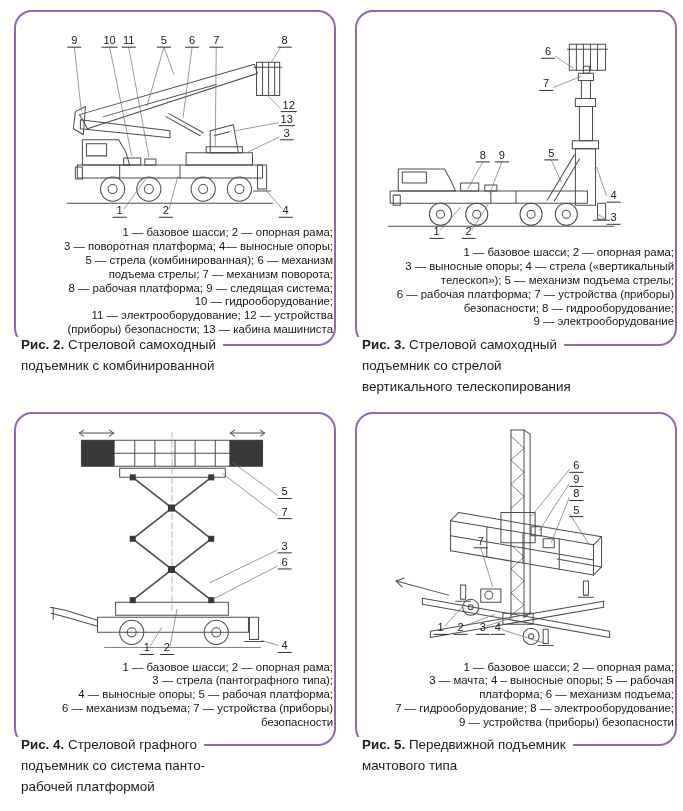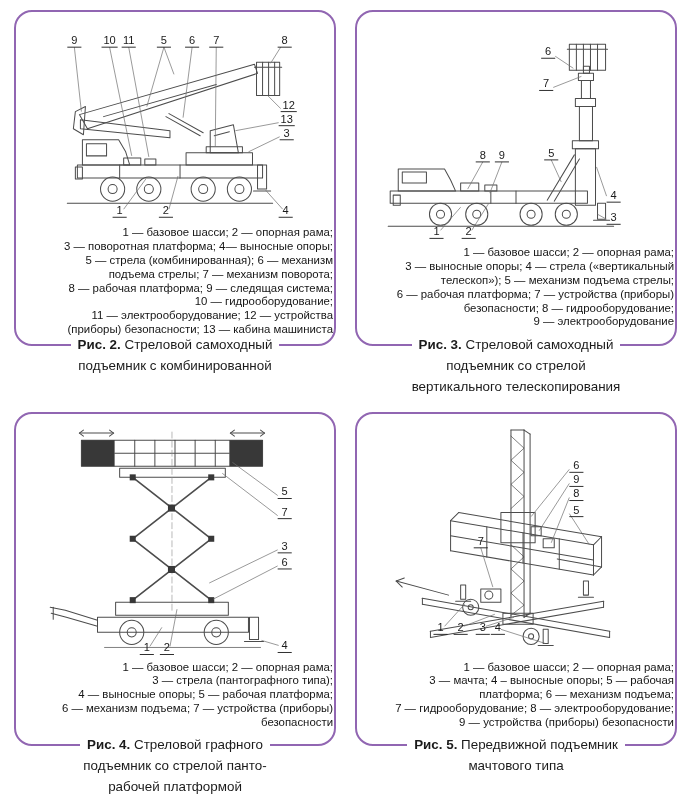--- a/index.html
+++ b/index.html
@@ -23,21 +23,21 @@
   .art  { stroke:#4c4c4c; fill:none; stroke-width:1; stroke-linejoin:round; stroke-linecap:round; }
   .art2 { stroke:#4c4c4c; fill:none; stroke-width:1.6; stroke-linecap:round; }
   .art-fill { fill:#383838; stroke:none; }
   .lead { stroke:#6f6f6f; stroke-width:0.7; fill:none; }
   .u    { stroke:#1a1a1a; stroke-width:0.9; }
   .dash { stroke:#8a8a8a; stroke-width:0.6; stroke-dasharray:6 3; fill:none; }
   .legend { font-size:11.4px; line-height:13.8px; text-align:right; margin-top:2px; color:#151515; }
   .row2 .legend { margin-top:4px; }
   .legend-line { white-space:nowrap; }
   .caption {
-    position:relative; z-index:2; margin-top:-12px; text-align:center;
+    position:relative; z-index:2; margin-top:-12px; 
     font-size:13.4px; line-height:21px; color:#1b1b1b;
   }
   .cap-line > span.bg { background:#ffffff; padding:0 7px; }
   .cap-line b { font-weight:bold; }
 </style>
 </head>
 <body>
 
 <div class="page">
 
@@ -302,21 +302,21 @@
       <div class="legend">
         <div class="legend-line">1 — базовое шасси; 2 — опорная рама;</div>
         <div class="legend-line">3 — стрела (пантографного типа);</div>
         <div class="legend-line">4 — выносные опоры; 5 — рабочая платформа;</div>
         <div class="legend-line">6 — механизм подъема; 7 — устройства (приборы)</div>
         <div class="legend-line">безопасности</div>
       </div>
     </div>
     <div class="caption">
       <div class="cap-line"><span class="bg"><b>Рис. 4.</b><span> Стреловой графного</span></span></div>
-      <div class="cap-line"><span class="bg">подъемник со стрелой панто-</span></div>
+      <div class="cap-line"><span class="bg">подъемник со система панто-</span></div>
       <div class="cap-line"><span class="bg">рабочей платформой</span></div>
     </div>
   </section>
 
   <section class="panel row2" id="panel-fig5">
     <div class="panel-box">
       <svg class="drawing" width="312" viewBox="0 0 310 235">
         <g class="art">
           <line x1="150" y1="10" x2="150" y2="196"></line>
           <line x1="163" y1="10" x2="163" y2="196"></line>

